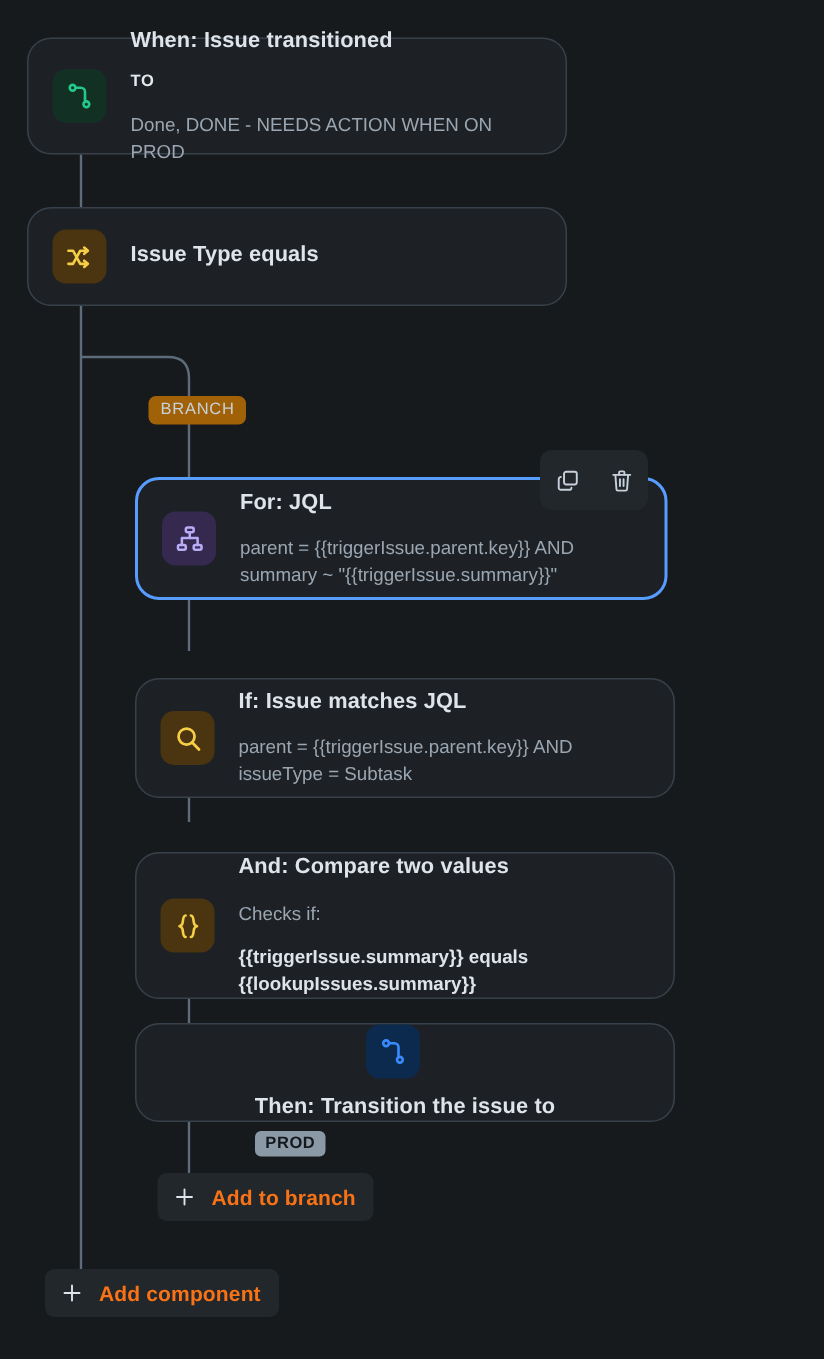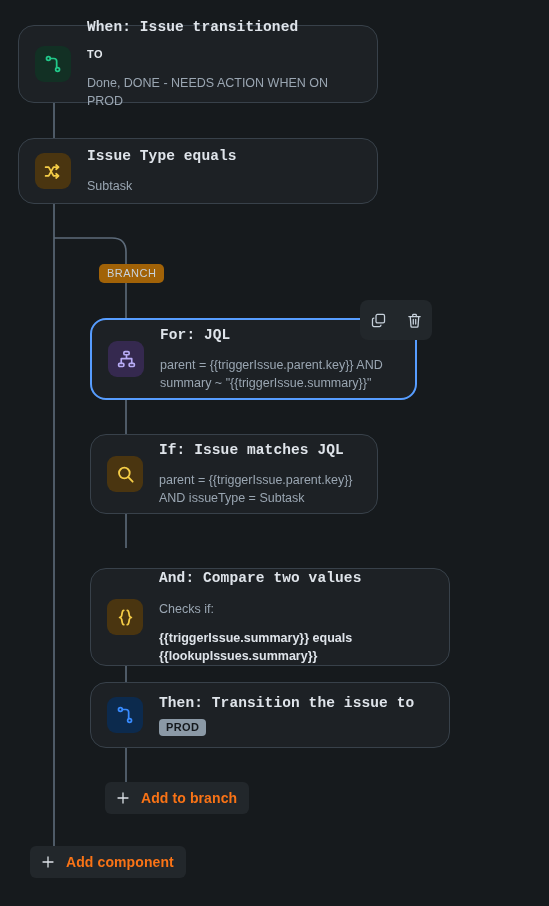--- a/index.html
+++ b/index.html
@@ -59,21 +59,20 @@
     flex: 1 1 auto;
     min-width: 0;
     padding: 10px 0;
   }
   .card-title {
     font-size: 14.5px;
     font-weight: 700;
     color: #dfe4ea;
     line-height: 1.35;
     letter-spacing: .1px;
-    font-family: Liberation Mono, monospace;
   }
   .card-sub {
     font-size: 12.5px;
     color: #9aa6b2;
     line-height: 1.45;
     margin-top: 11px;
     word-break: break-word;
   }
   .card-sub.strong {
     color: #dfe4ea;
@@ -204,27 +203,26 @@
   <div class="card-icon tile-amber">
     <svg width="21" height="21" viewBox="0 0 24 24" fill="none" stroke="#f5cd47" stroke-width="2" stroke-linecap="round" stroke-linejoin="round">
       <path d="M3 7 H6.5 L12 17 H17"></path>
       <path d="M3 17 H6.5 L12 7 H17"></path>
       <path d="M15 4.6 L17.8 7 L15 9.4"></path>
       <path d="M15 14.6 L17.8 17 L15 19.4"></path>
     </svg>
   </div>
   <div class="card-body">
     <div class="card-title">Issue Type equals</div>
-    <div class="card-sub">Subtask</div>
   </div>
 </div>
 
 <div class="branch-pill">BRANCH</div>
 
-<div class="card selected" id="card-for-jql" style="left:90px; top:318px; width:327px; height:82px;">
+<div class="card selected" id="card-for-jql" style="left:90px; top:318px; width:355px; height:82px;">
   <div class="card-icon tile-purple">
     <svg width="21" height="21" viewBox="0 0 24 24" fill="none" stroke="#b8acf6" stroke-width="1.9" stroke-linecap="round" stroke-linejoin="round">
       <rect x="9" y="3" width="6" height="3.6" rx="1.3"></rect>
       <rect x="3" y="16.4" width="6" height="3.6" rx="1.3"></rect>
       <rect x="15" y="16.4" width="6" height="3.6" rx="1.3"></rect>
       <path d="M12 6.6 V11 M6 16.4 V11 H18 V16.4"></path>
     </svg>
   </div>
   <div class="card-body">
     <div class="card-title">For: JQL</div>
@@ -242,21 +240,21 @@
   <div class="toolbar-btn">
     <svg width="17" height="17" viewBox="0 0 24 24" fill="none" stroke="#c7d1db" stroke-width="1.8" stroke-linecap="round" stroke-linejoin="round">
       <path d="M4 6.5 H20"></path>
       <path d="M9.5 6.5 V4.2 a1 1 0 0 1 1 -1 h3 a1 1 0 0 1 1 1 V6.5"></path>
       <path d="M6 6.5 L7 20 a1.4 1.4 0 0 0 1.4 1.3 h7.2 A1.4 1.4 0 0 0 17 20 L18 6.5"></path>
       <path d="M10.3 10.5 V17 M13.7 10.5 V17"></path>
     </svg>
   </div>
 </div>
 
-<div class="card" id="card-if-jql" style="left:90px; top:434px; width:288px; height:80px;">
+<div class="card" id="card-if-jql" style="left:90px; top:452px; width:360px; height:80px;">
   <div class="card-icon tile-amber">
     <svg width="21" height="21" viewBox="0 0 24 24" fill="none" stroke="#f5cd47" stroke-width="2.1" stroke-linecap="round" stroke-linejoin="round">
       <circle cx="10.7" cy="10.3" r="6.1"></circle>
       <path d="M15.2 15 L20.2 20.2"></path>
     </svg>
   </div>
   <div class="card-body">
     <div class="card-title">If: Issue matches JQL</div>
     <div class="card-sub">parent = {{triggerIssue.parent.key}} AND issueType = Subtask</div>
   </div>
@@ -269,21 +267,21 @@
       <path d="M14 3.8 C16.4 3.8 15.7 8.6 16.6 10.4 C17 11.3 17.9 11.8 18.7 12 C17.9 12.2 17 12.7 16.6 13.6 C15.7 15.4 16.4 20.2 14 20.2"></path>
     </svg>
   </div>
   <div class="card-body">
     <div class="card-title">And: Compare two values</div>
     <div class="card-sub">Checks if:</div>
     <div class="card-sub strong">{{triggerIssue.summary}} equals {{lookupIssues.summary}}</div>
   </div>
 </div>
 
-<div class="card" id="card-then" style="left:90px; top:682px; width:360px; height:66px;">
+<div class="card" id="card-then" style="left:90px; top:682px; width:360px; height:66px;flex-direction:column;">
   <div class="card-icon tile-blue">
     <svg width="22" height="22" viewBox="0 0 24 24" fill="none" stroke="#388bff" stroke-width="1.9" stroke-linecap="round" stroke-linejoin="round">
       <circle cx="7" cy="6" r="2.1"></circle>
       <circle cx="17" cy="18" r="2.1"></circle>
       <path d="M9.1 6 H13 a3 3 0 0 1 3 3 v6.9"></path>
     </svg>
   </div>
   <div class="card-body">
     <div class="card-title">Then: Transition the issue to</div>
     <span class="badge">PROD</span>

